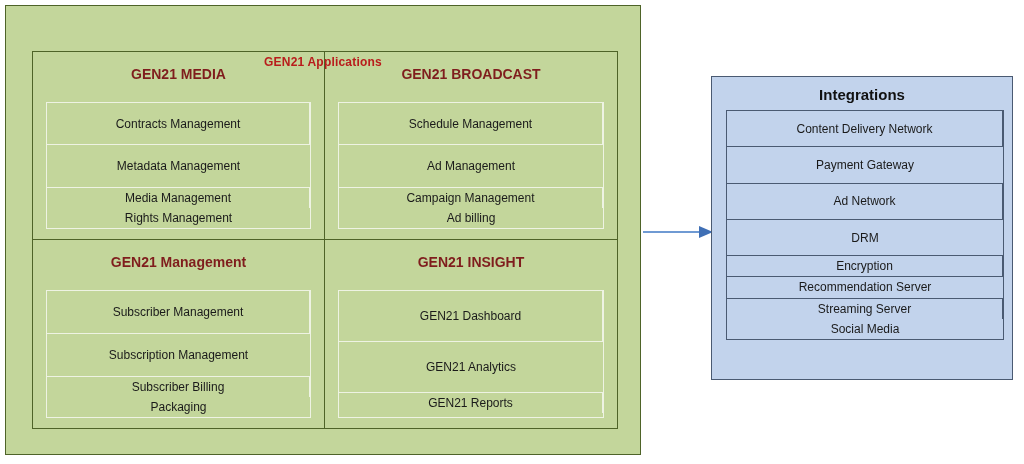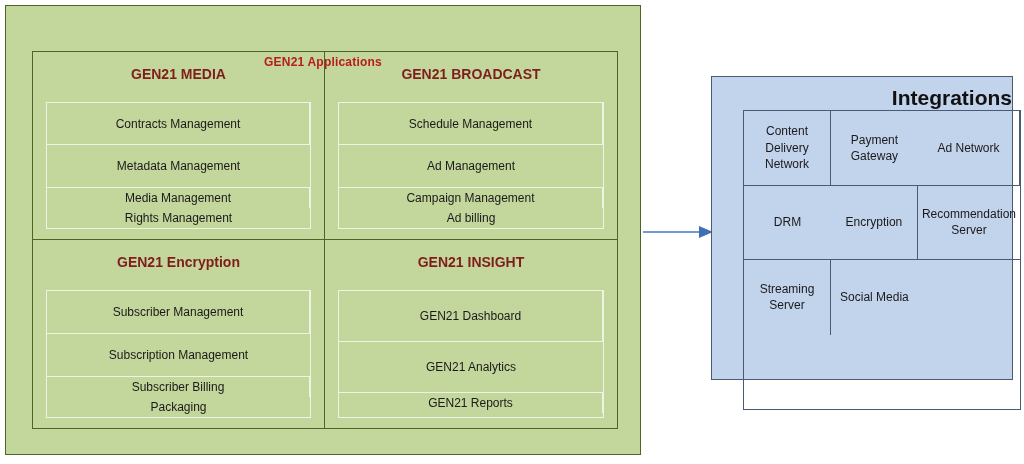--- a/index.html
+++ b/index.html
@@ -117,35 +117,35 @@
     height: 304px;
     box-sizing: border-box;
     background: #c2d3ec;
     border: 1.5px solid #4a5a72;
   }
   #integrations-title {
     position: absolute;
     left: 0;
     top: 9px;
     width: 100%;
-    text-align: right;
-    font-size: 21px;
+    text-align: center;
+    font-size: 15px;
     font-weight: bold;
     color: #111111;
   }
   #integrations-table {
     position: absolute;
-    left: 31px;
+    left: 14px;
     top: 33px;
     width: 278px;
-    height: 300px;
+    height: 230px;
     box-sizing: border-box;
     border: 1.5px solid #4a5a72;
     display: grid;
-    grid-template-columns: 1fr 1fr 1fr;
+    grid-template-columns: 1fr;
     grid-template-rows: repeat(4, 1fr);
   }
   .int-cell {
     box-sizing: border-box;
     display: flex;
     align-items: center;
     justify-content: center;
     text-align: center;
     font-size: 12px;
     color: #1a1a1a;
@@ -180,21 +180,21 @@
       <div class="quadrant-title">GEN21 BROADCAST</div>
       <div class="sub-grid">
         <div class="sub-cell">Schedule Management</div>
         <div class="sub-cell">Ad Management</div>
         <div class="sub-cell">Campaign Management</div>
         <div class="sub-cell">Ad billing</div>
       </div>
     </div>
 
     <div class="quadrant border-right">
-      <div class="quadrant-title">GEN21 Encryption</div>
+      <div class="quadrant-title">GEN21 Management</div>
       <div class="sub-grid">
         <div class="sub-cell">Subscriber Management</div>
         <div class="sub-cell">Subscription Management</div>
         <div class="sub-cell">Subscriber Billing</div>
         <div class="sub-cell">Packaging</div>
       </div>
     </div>
 
     <div class="quadrant">
       <div class="quadrant-title">GEN21 INSIGHT</div>

